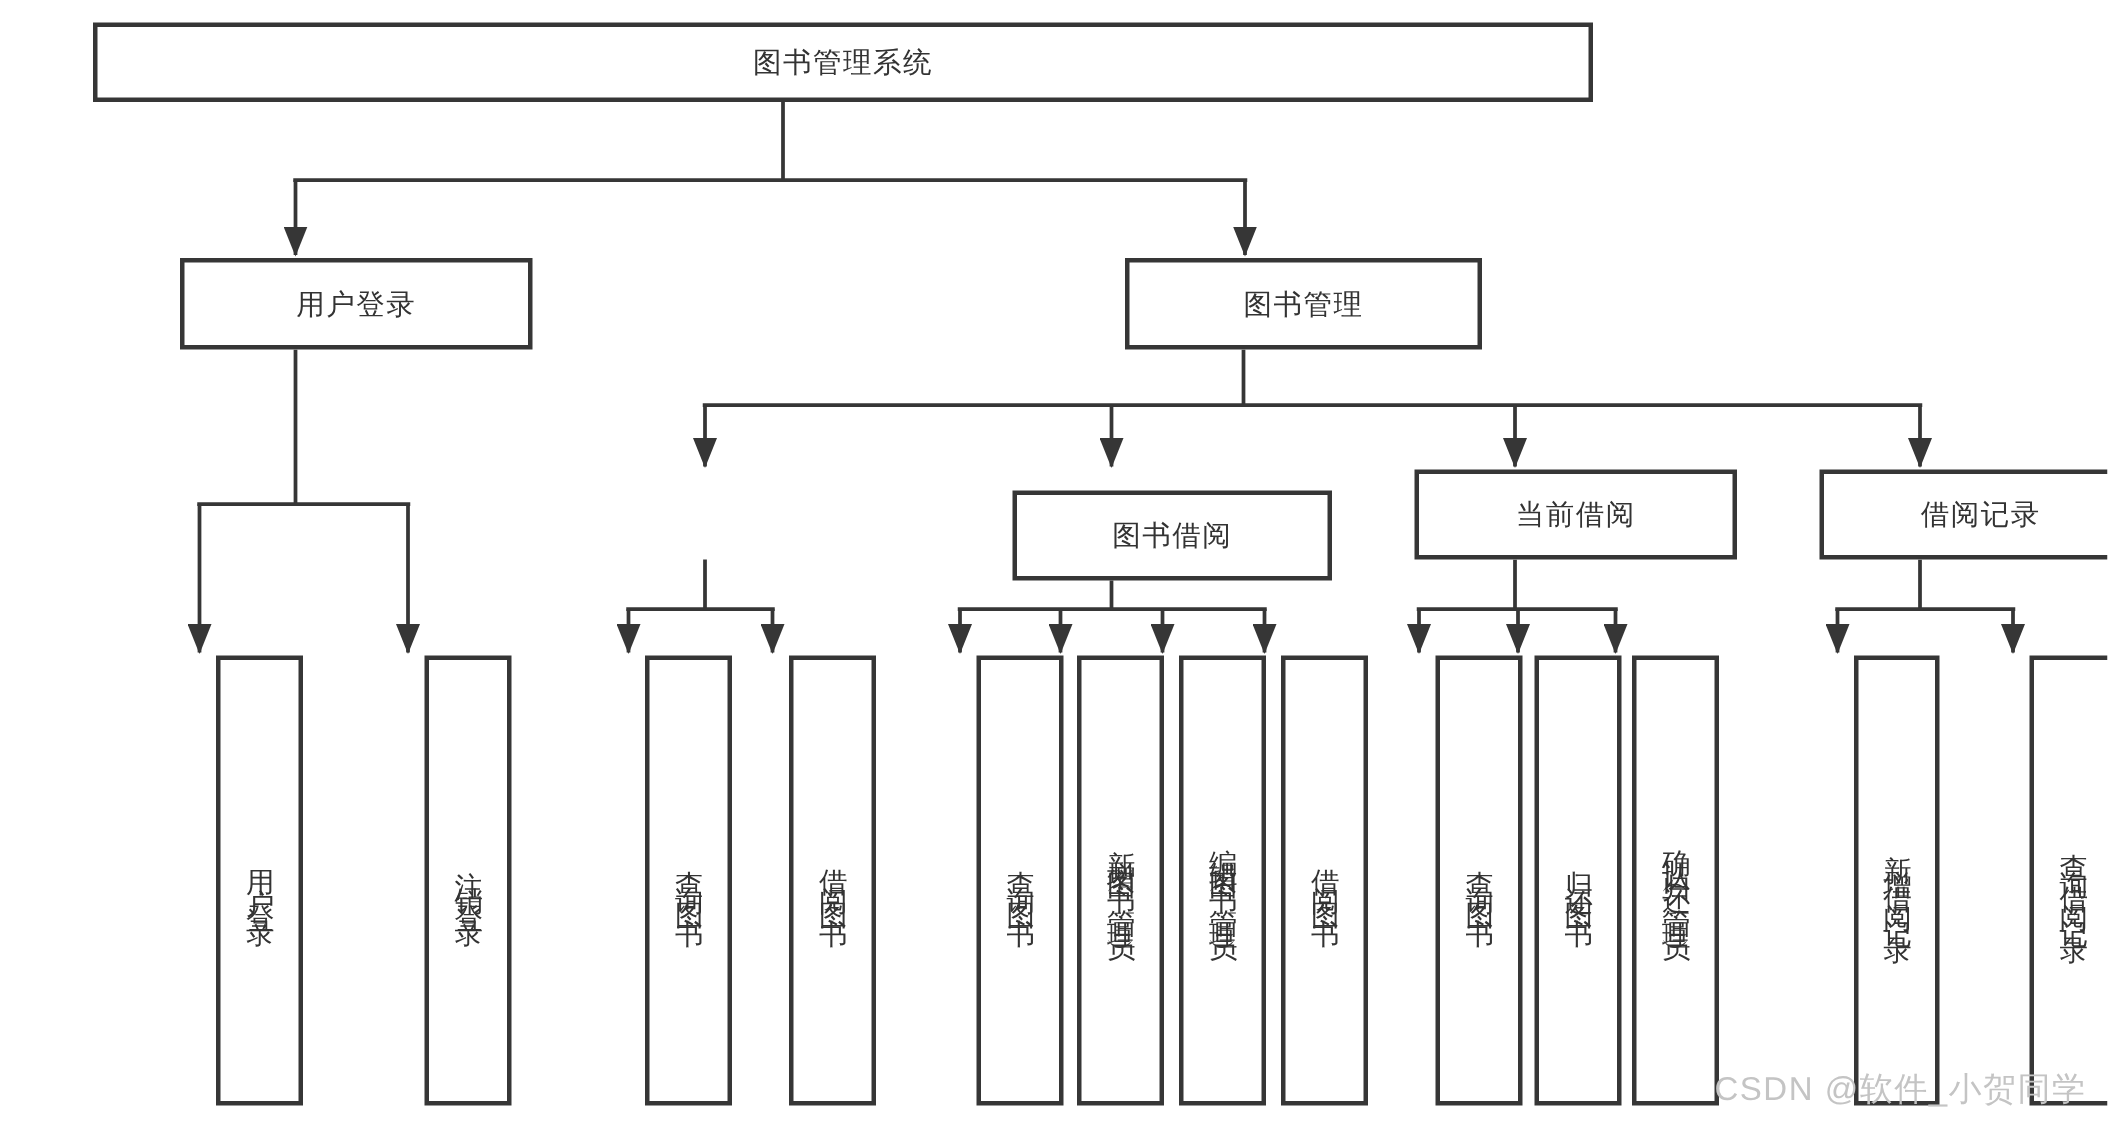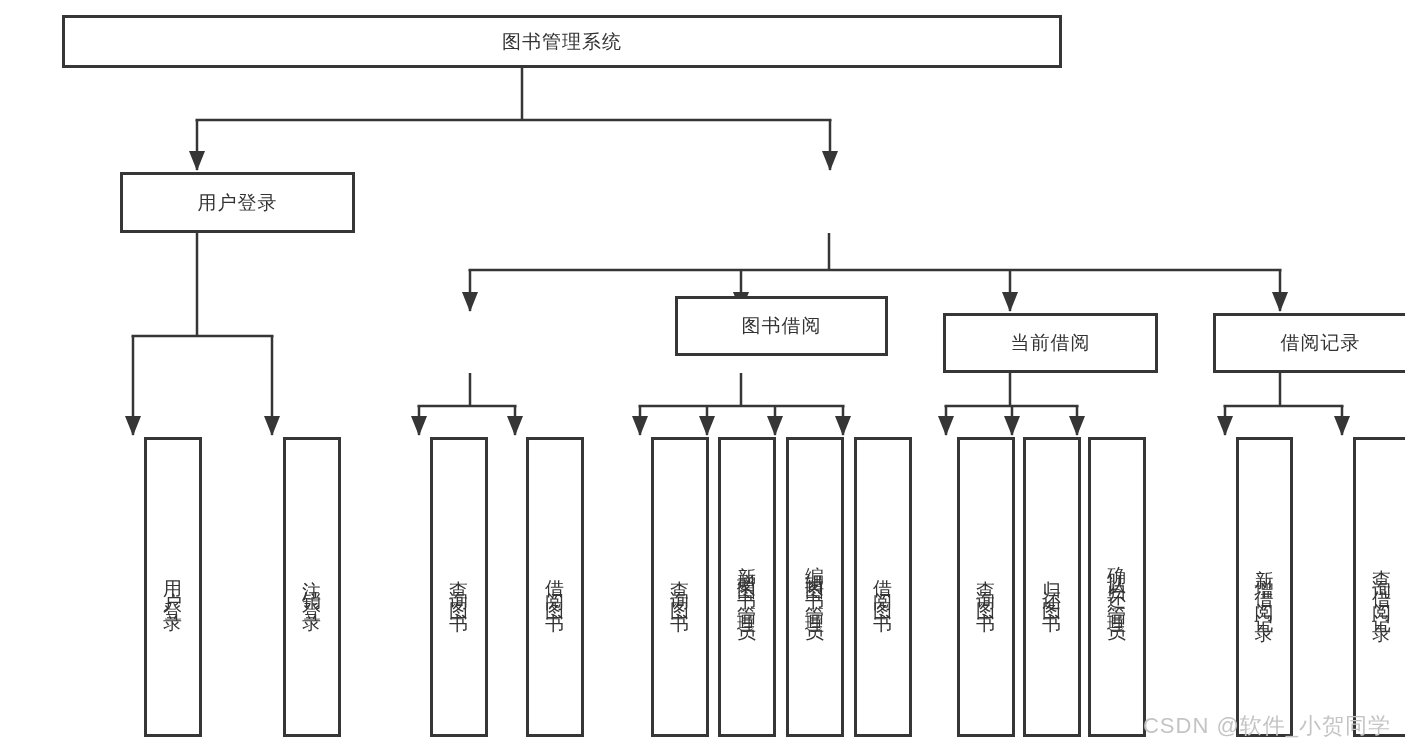--- a/index.html
+++ b/index.html
@@ -98,22 +98,23 @@
 
     <line x1="1280" y1="373" x2="1280" y2="406"></line>
     <line x1="1223.5" y1="406" x2="1343.5" y2="406"></line>
     <line x1="1225" y1="406" x2="1225" y2="435" marker-end="url(#arrowhead)"></line>
     <line x1="1342" y1="406" x2="1342" y2="435" marker-end="url(#arrowhead)"></line>
   </svg>
 
   <div class="box" style="left:22px; top:15px; width:1000px; height:53px;">图书管理系统</div>
 
   <div class="box" style="left:80px; top:172px; width:235px; height:61px;">用户登录</div>
+  <div class="box" style="left:710px; top:172px; width:238px; height:61px;">图书管理</div>
 
-  <div class="box" style="left:635px; top:296px; width:213px; height:60px;text-align:center;">图书借阅</div>
+  <div class="box" style="left:635px; top:327px; width:213px; height:60px;text-align:center;">图书借阅</div>
   <div class="box" style="left:903px; top:313px; width:215px; height:60px;">当前借阅</div>
   <div class="box" style="left:1173px; top:313px; width:215px; height:60px;">借阅记录</div>
 
   <div class="box leaf" style="left:104px; top:437px; width:58px; height:300px;">用户登录</div>
   <div class="box leaf" style="left:243px; top:437px; width:58px; height:300px;">注销登录</div>
 
   <div class="box leaf" style="left:390px; top:437px; width:58px; height:300px;">查询图书</div>
   <div class="box leaf" style="left:486px; top:437px; width:58px; height:300px;">借阅图书</div>
 
   <div class="box leaf" style="left:611px; top:437px; width:58px; height:300px;">查询图书</div>

